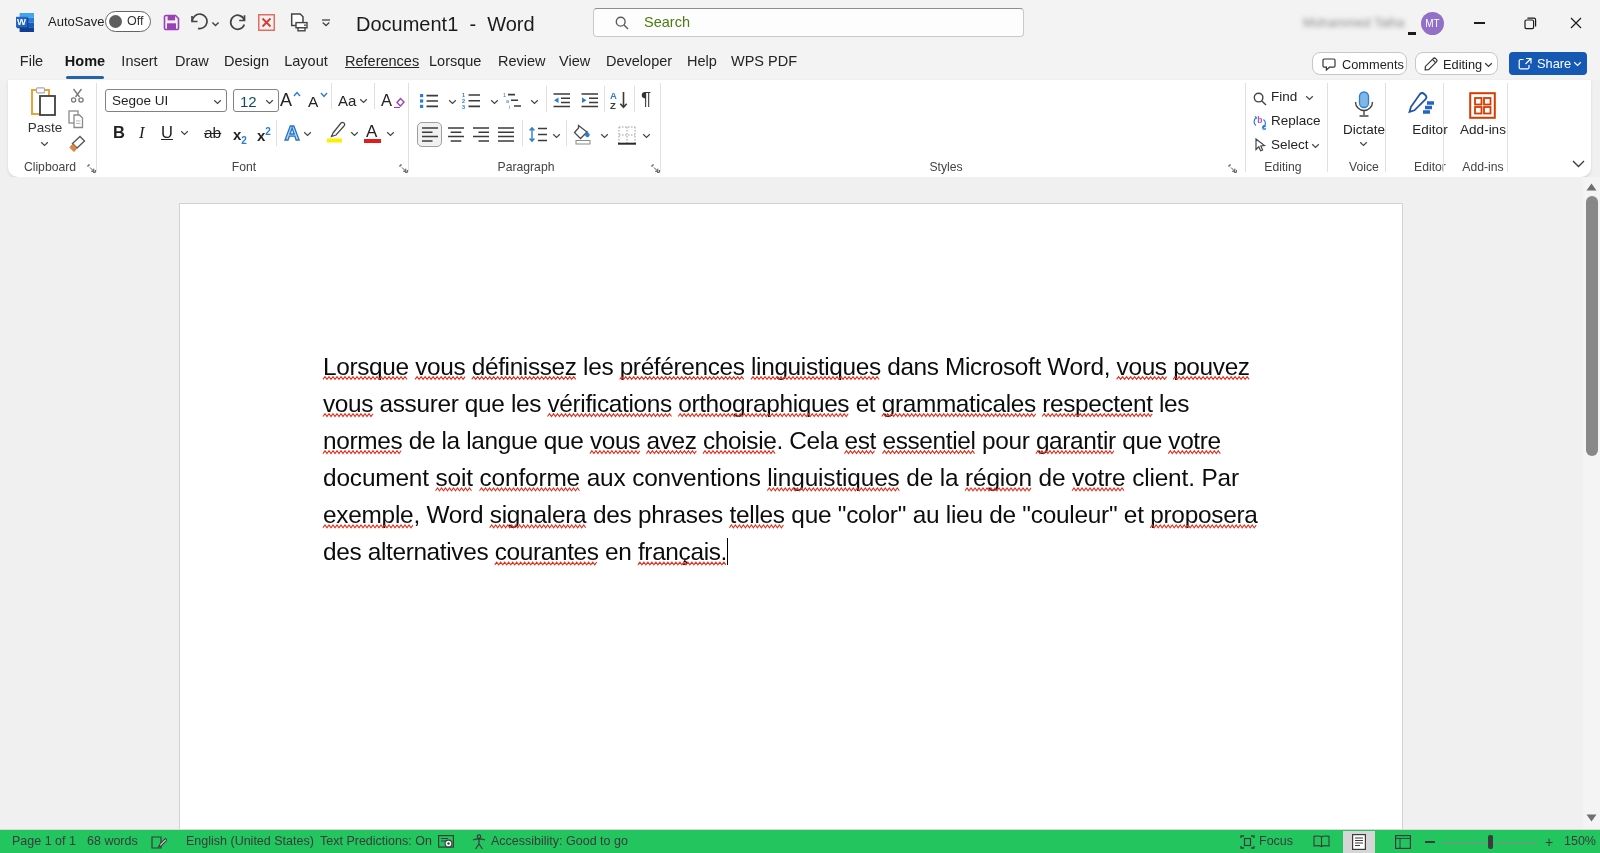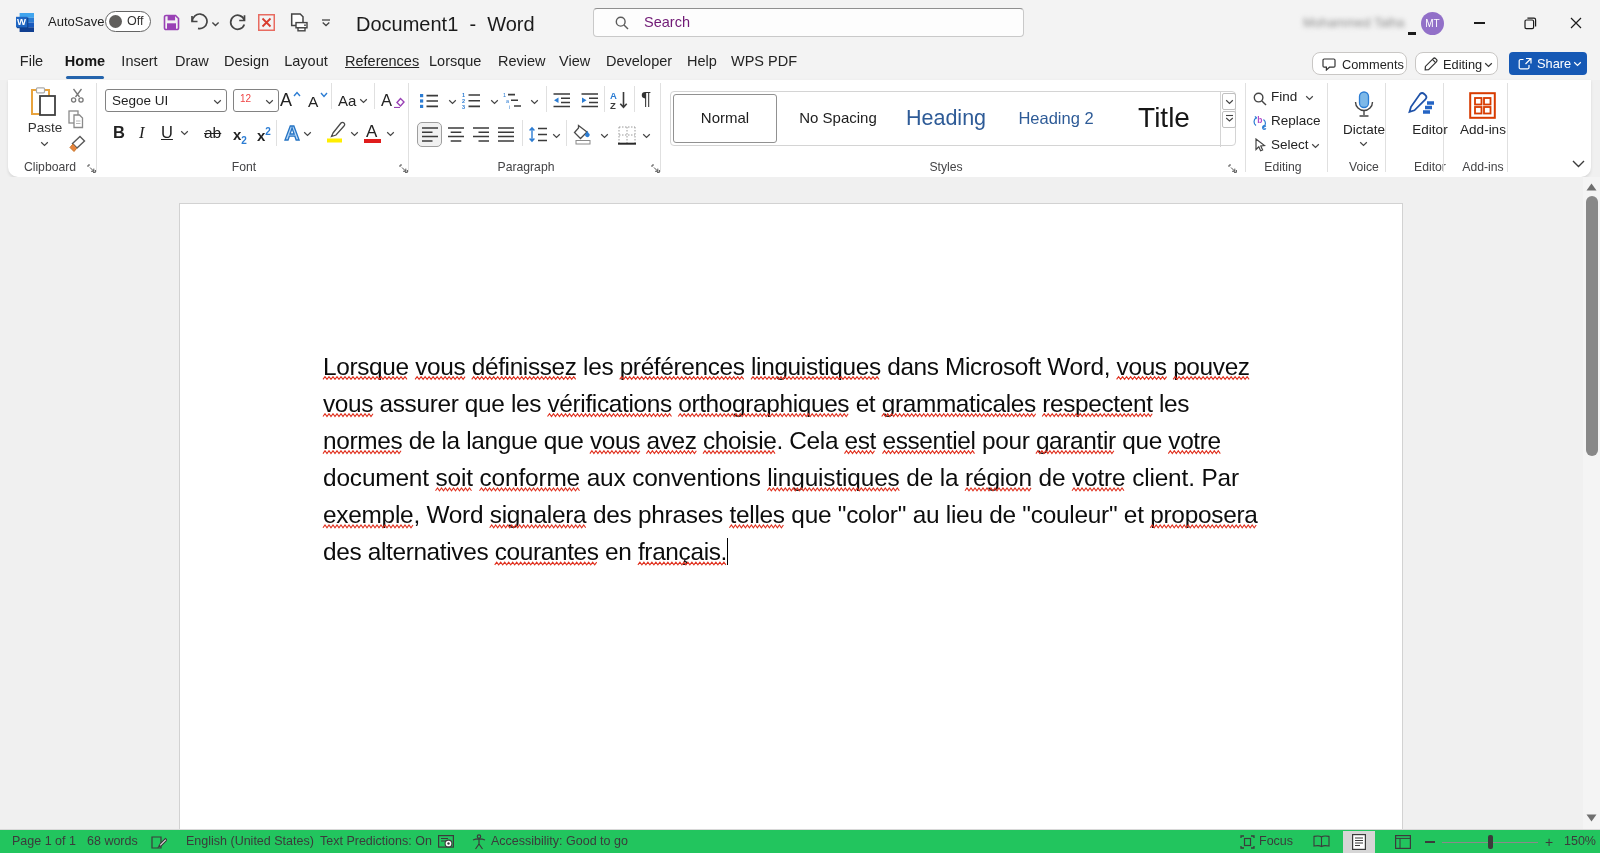--- a/index.html
+++ b/index.html
@@ -82,21 +82,21 @@
     <path d="M1 1 L9 1" stroke="#444" stroke-width="1.3"></path>
     <path d="M1.7 3.5 L5 6.5 L8.3 3.5" fill="none" stroke="#444" stroke-width="1.3"></path>
   </svg>
   <div class="abs" style="left:356px;top:13px;font-size:20px;color:#1b1b1b;">Document1&nbsp; -&nbsp; Word</div>
 
   <div class="abs" style="left:593px;top:8px;width:431px;height:29px;background:#fdfdfd;border:1px solid #c9c9c9;border-top-color:#8f8f8f;border-radius:4px;">
     <svg class="abs" style="left:21px;top:7px" width="14" height="14" viewBox="0 0 14 14">
         <circle cx="5.7" cy="5.7" r="4.4" fill="none" stroke="#5b5b5b" stroke-width="1.4"></circle>
         <path d="M9 9 L13 13" stroke="#5b5b5b" stroke-width="1.4"></path>
       </svg>
-    <div class="abs" style="left:50px;top:5px;font-size:14.5px;color:#701a75;">Search</div>
+    <div class="abs" style="left:50px;top:5px;font-size:14.5px;color:#4d7c0f;">Search</div>
   </div>
 
   <div class="abs" style="left:1303px;top:15px;width:112px;height:14px;filter:blur(2.6px);color:#8c8c8c;font-size:12.8px;white-space:nowrap;">Mohammed Talha</div>
   <div class="abs" style="left:1408px;top:32px;width:8px;height:2.5px;background:#1b1b1b;"></div>
 
   <div class="abs" style="left:1421px;top:12px;width:23px;height:23px;border-radius:50%;background:#9270c8;color:#fff;font-size:10px;text-align:center;line-height:23px;">MT</div>
 
   <div class="abs" style="left:1474px;top:22px;width:11px;height:1.8px;background:#1b1b1b;"></div>
   <svg class="abs" style="left:1524px;top:17px" width="13" height="13" viewBox="0 0 13 13">
     <path d="M3.4 1.2 L10 1.2 A1.6 1.6 0 0 1 11.6 2.8 L11.6 9.4" fill="none" stroke="#1b1b1b" stroke-width="1.2"></path>
@@ -180,21 +180,21 @@
     </svg>
   <div class="gdiv" style="left:88px"></div>
 
   <div class="abs" style="left:97px;top:9px;width:122px;height:23px;border:1px solid #828282;border-radius:3px;background:#fff;">
     <div class="abs" style="left:6px;top:3px;font-size:13.5px;color:#1f1f1f;">Segoe UI</div>
     <svg class="abs" style="left:107px;top:9px" width="9" height="6" viewBox="0 0 9 6">
         <path d="M1.2 1.2 L4.5 4.4 L7.8 1.2" fill="none" stroke="#444" stroke-width="1.2"></path>
       </svg>
   </div>
   <div class="abs" style="left:225px;top:9px;width:46px;height:23px;border:1px solid #828282;border-radius:3px;background:#fff;">
-    <div class="abs" style="left:6px;top:3px;font-size:10px;color:#ef4444;">12</div>
+    <div class="abs" style="left:6px;top:3px;font-size:15px;color:#0c4a6e;">12</div>
     <svg class="abs" style="left:31px;top:9px" width="9" height="6" viewBox="0 0 9 6">
         <path d="M1.2 1.2 L4.5 4.4 L7.8 1.2" fill="none" stroke="#444" stroke-width="1.2"></path>
       </svg>
   </div>
   <div class="abs" style="left:272px;top:10px;font-size:18px;color:#232323;">A</div>
   <svg class="abs" style="left:285px;top:11px" width="8" height="6" viewBox="0 0 8 6">
       <path d="M1 5 L4 1.6 L7 5" fill="none" stroke="#2b7cd3" stroke-width="1.4"></path>
     </svg>
   <div class="abs" style="left:300px;top:13px;font-size:15.5px;color:#232323;">A</div>
   <svg class="abs" style="left:312px;top:12px" width="8" height="6" viewBox="0 0 8 6">
@@ -327,39 +327,20 @@
   </svg>
   <svg class="abs" style="left:634px;top:53px" width="9" height="6" viewBox="0 0 9 6">
       <path d="M1.2 1.2 L4.5 4.4 L7.8 1.2" fill="none" stroke="#444" stroke-width="1.2"></path>
     </svg>
   <div class="glabel" style="left:488px;width:60px;">Paragraph</div>
   <svg class="launcher" style="left:643px" viewBox="0 0 9 9">
       <path d="M1 3 L1 1 L3 1 M8.4 6 L8.4 8.4 L6 8.4 M3 3.5 L6.8 7.3 M6.8 7.3 L6.8 4.6 M6.8 7.3 L4.1 7.3" fill="none" stroke="#555" stroke-width="1"></path>
     </svg>
   <div class="gdiv" style="left:652px"></div>
 
-  <div class="abs" style="left:662px;top:11px;width:566px;height:55px;border:1px solid #d4d4d4;border-radius:4px;background:#fff;">
-    <div class="abs" style="left:2px;top:2px;width:104px;height:49px;border:1px solid #919191;border-radius:3px;background:#fff;"></div>
-    <div class="abs" style="left:2px;top:0;width:104px;height:49px;text-align:center;line-height:51px;font-size:15px;color:#1d1d1d;">Normal</div>
-    <div class="abs" style="left:112px;top:0;width:110px;height:49px;text-align:center;line-height:51px;font-size:15px;color:#1d1d1d;">No Spacing</div>
-    <div class="abs" style="left:225px;top:0;width:100px;height:51px;text-align:center;line-height:53px;font-size:21.5px;color:#2e5b97;">Heading</div>
-    <div class="abs" style="left:332px;top:0;width:106px;height:50px;text-align:center;line-height:52px;font-size:16.5px;color:#2e5b97;">Heading 2</div>
-    <div class="abs" style="left:438px;top:0;width:110px;height:52px;text-align:center;line-height:52px;font-size:28px;color:#161616;">Title</div>
-    <div class="abs" style="left:549px;top:0;width:17px;height:55px;border-left:1px solid #d4d4d4;">
-      <div class="abs" style="left:1px;top:1px;width:14px;height:17px;border:1px solid #c0c0c0;border-radius:2px;"></div>
-      <svg class="abs" style="left:4px;top:7px" width="9" height="6" viewBox="0 0 9 6">
-          <path d="M1.2 1.2 L4.5 4.4 L7.8 1.2" fill="none" stroke="#444" stroke-width="1.2"></path>
-        </svg>
-      <div class="abs" style="left:1px;top:19px;width:14px;height:17px;border:1px solid #c0c0c0;border-radius:2px;"></div>
-      <svg class="abs" style="left:4px;top:22px" width="9" height="9" viewBox="0 0 9 9">
-          <path d="M1 1.5 L8 1.5" stroke="#444" stroke-width="1.1"></path>
-          <path d="M1.2 4 L4.5 7 L7.8 4" fill="none" stroke="#444" stroke-width="1.1"></path>
-        </svg>
-    </div>
-  </div>
   <div class="glabel" style="left:908px;width:60px;">Styles</div>
   <svg class="launcher" style="left:1220px" viewBox="0 0 9 9">
       <path d="M1 3 L1 1 L3 1 M8.4 6 L8.4 8.4 L6 8.4 M3 3.5 L6.8 7.3 M6.8 7.3 L6.8 4.6 M6.8 7.3 L4.1 7.3" fill="none" stroke="#555" stroke-width="1"></path>
     </svg>
   <div class="gdiv" style="left:1237px"></div>
 
   <svg class="abs" style="left:1245px;top:12px" width="14" height="14" viewBox="0 0 14 14">
       <circle cx="5.6" cy="5.6" r="4.3" fill="none" stroke="#454545" stroke-width="1.4"></circle>
       <path d="M8.9 8.9 L13 13" stroke="#454545" stroke-width="1.4"></path>
     </svg>

